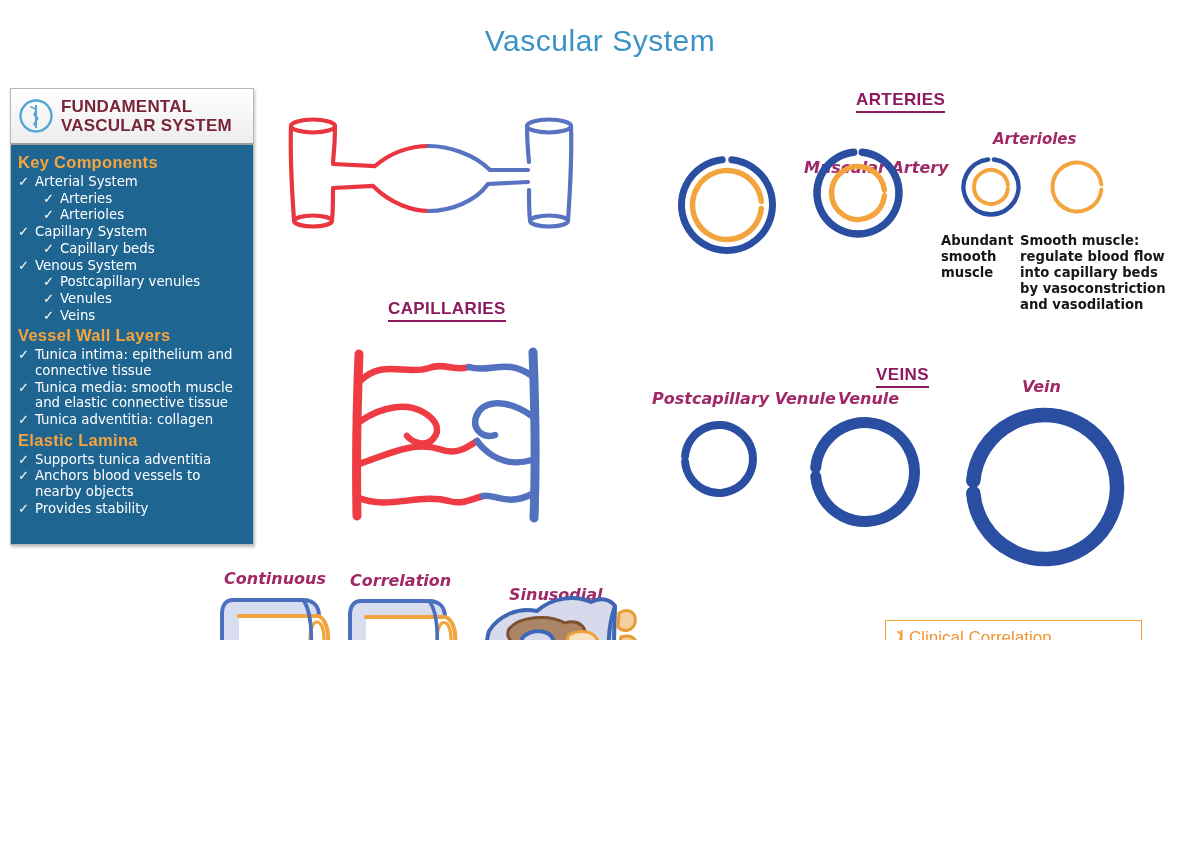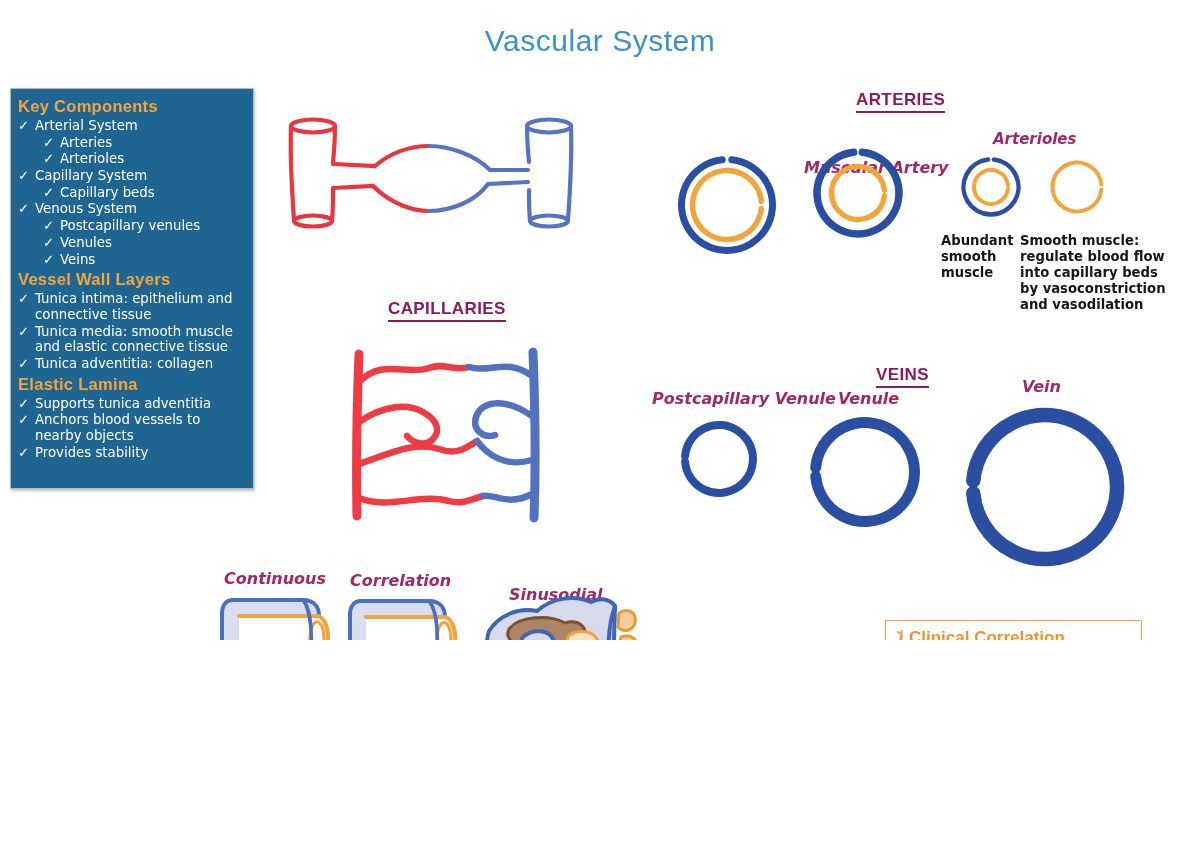--- a/index.html
+++ b/index.html
@@ -35,34 +35,47 @@
   .note{color:#161616;font-weight:bold;font-size:13.2px;line-height:1.22;}
 
   
   .notes-label{font-family:"Liberation Sans",sans-serif;font-size:21px;color:#000;}
   .nline{border-top:2px solid #000;height:0;}
 
   
   .clin-box{left:885px;top:620px;width:257px;height:97px;border:1.5px solid #f0a143;
             background:#fff;box-sizing:border-box;padding:7px 9px;}
   .clin-title{color:#f0922d;font-family:"Liberation Sans",sans-serif;
-              font-weight:bold;font-size:17px;display:inline-block;vertical-align:top;text-align:center;}
+              font-weight:normal;font-size:17px;display:inline-block;vertical-align:top;text-align:center;}
   .checkmark{color:#1b1b1b;font-size:20px;line-height:1;
              text-shadow:2px -1px 0 #ee9933;}
   .standalone-check{left:657px;top:638px;font-size:21px;}
   svg{display:block;}
 </style>
 </head>
 <body>
 
 <div class="page">
 
   <div class="abs title">Vascular System</div>
 
   <div class="abs sidebar">
+    <div class="sb-head">
+      <span>
+        <svg width="38" height="38" viewBox="0 0 38 38">
+          <circle cx="19" cy="19" r="15.5" fill="none" stroke="#57a7d4" stroke-width="2.4"></circle>
+          <line x1="19" y1="8" x2="19" y2="31" stroke="#57a7d4" stroke-width="2"></line>
+          <path d="M14,10 C25,13 13,17 19,19.5 C25,22 13,26 19,29" fill="none" stroke="#57a7d4" stroke-width="1.8" stroke-linecap="round"></path>
+        </svg>
+      </span>
+      <span class="ttl">
+        <span>FUNDAMENTAL</span><br>
+        <span>VASCULAR SYSTEM</span>
+      </span>
+    </div>
     <div class="sb-body">
       <div class="sb-sec-h">Key Components</div>
       <div class="sb-item lvl0"><span class="chk">✓</span><span>Arterial System</span></div>
       <div class="sb-item lvl1"><span class="chk">✓</span><span>Arteries</span></div>
       <div class="sb-item lvl1"><span class="chk">✓</span><span>Arterioles</span></div>
       <div class="sb-item lvl0"><span class="chk">✓</span><span>Capillary System</span></div>
       <div class="sb-item lvl1"><span class="chk">✓</span><span>Capillary beds</span></div>
       <div class="sb-item lvl0"><span class="chk">✓</span><span>Venous System</span></div>
       <div class="sb-item lvl1"><span class="chk">✓</span><span>Postcapillary venules</span></div>
       <div class="sb-item lvl1"><span class="chk">✓</span><span>Venules</span></div>

